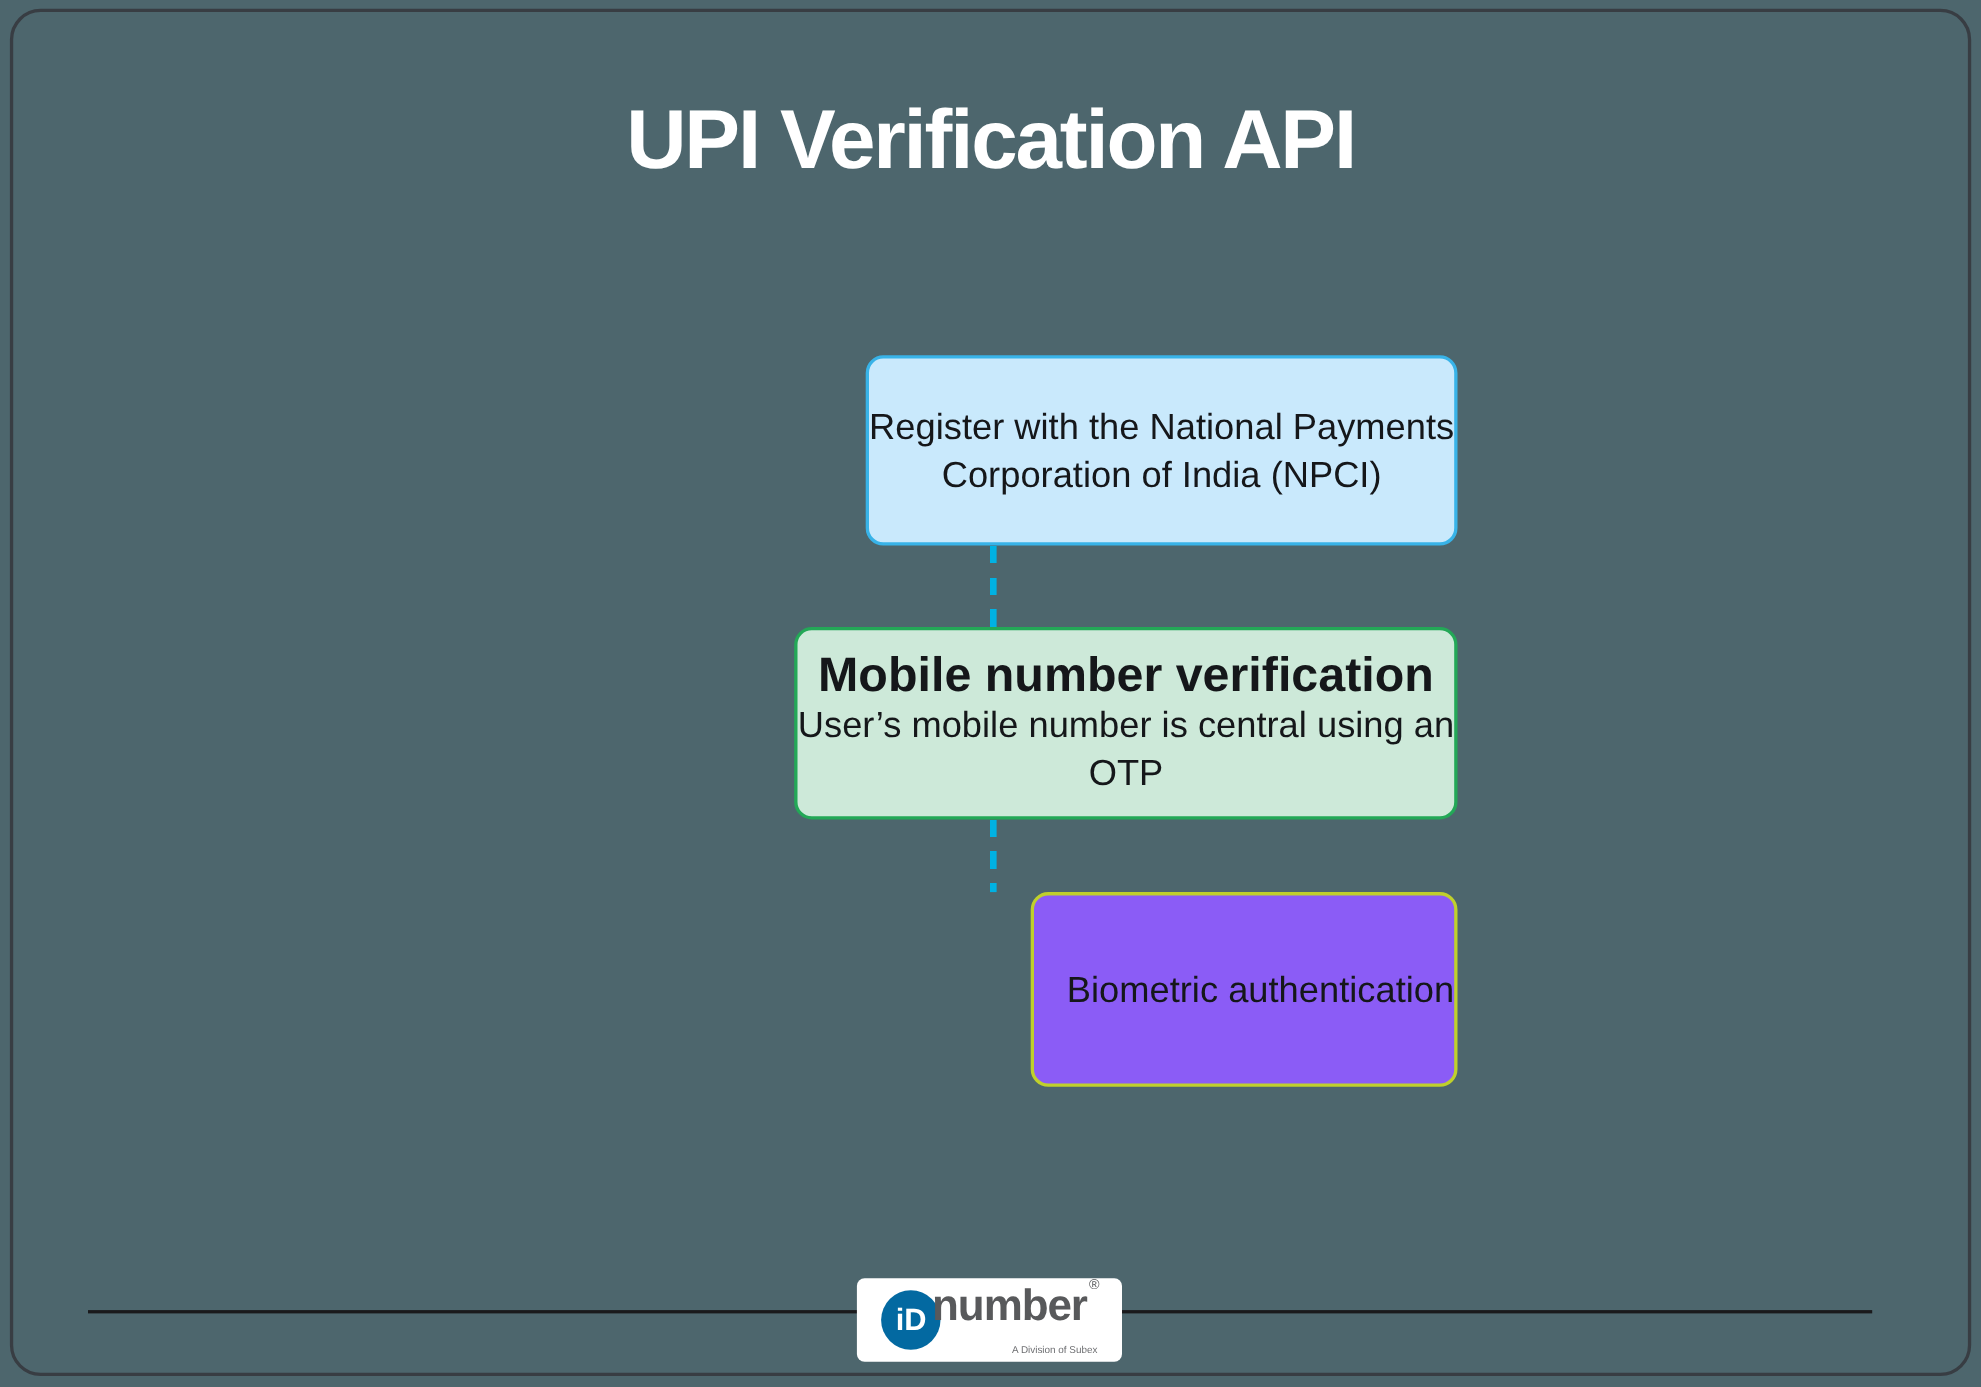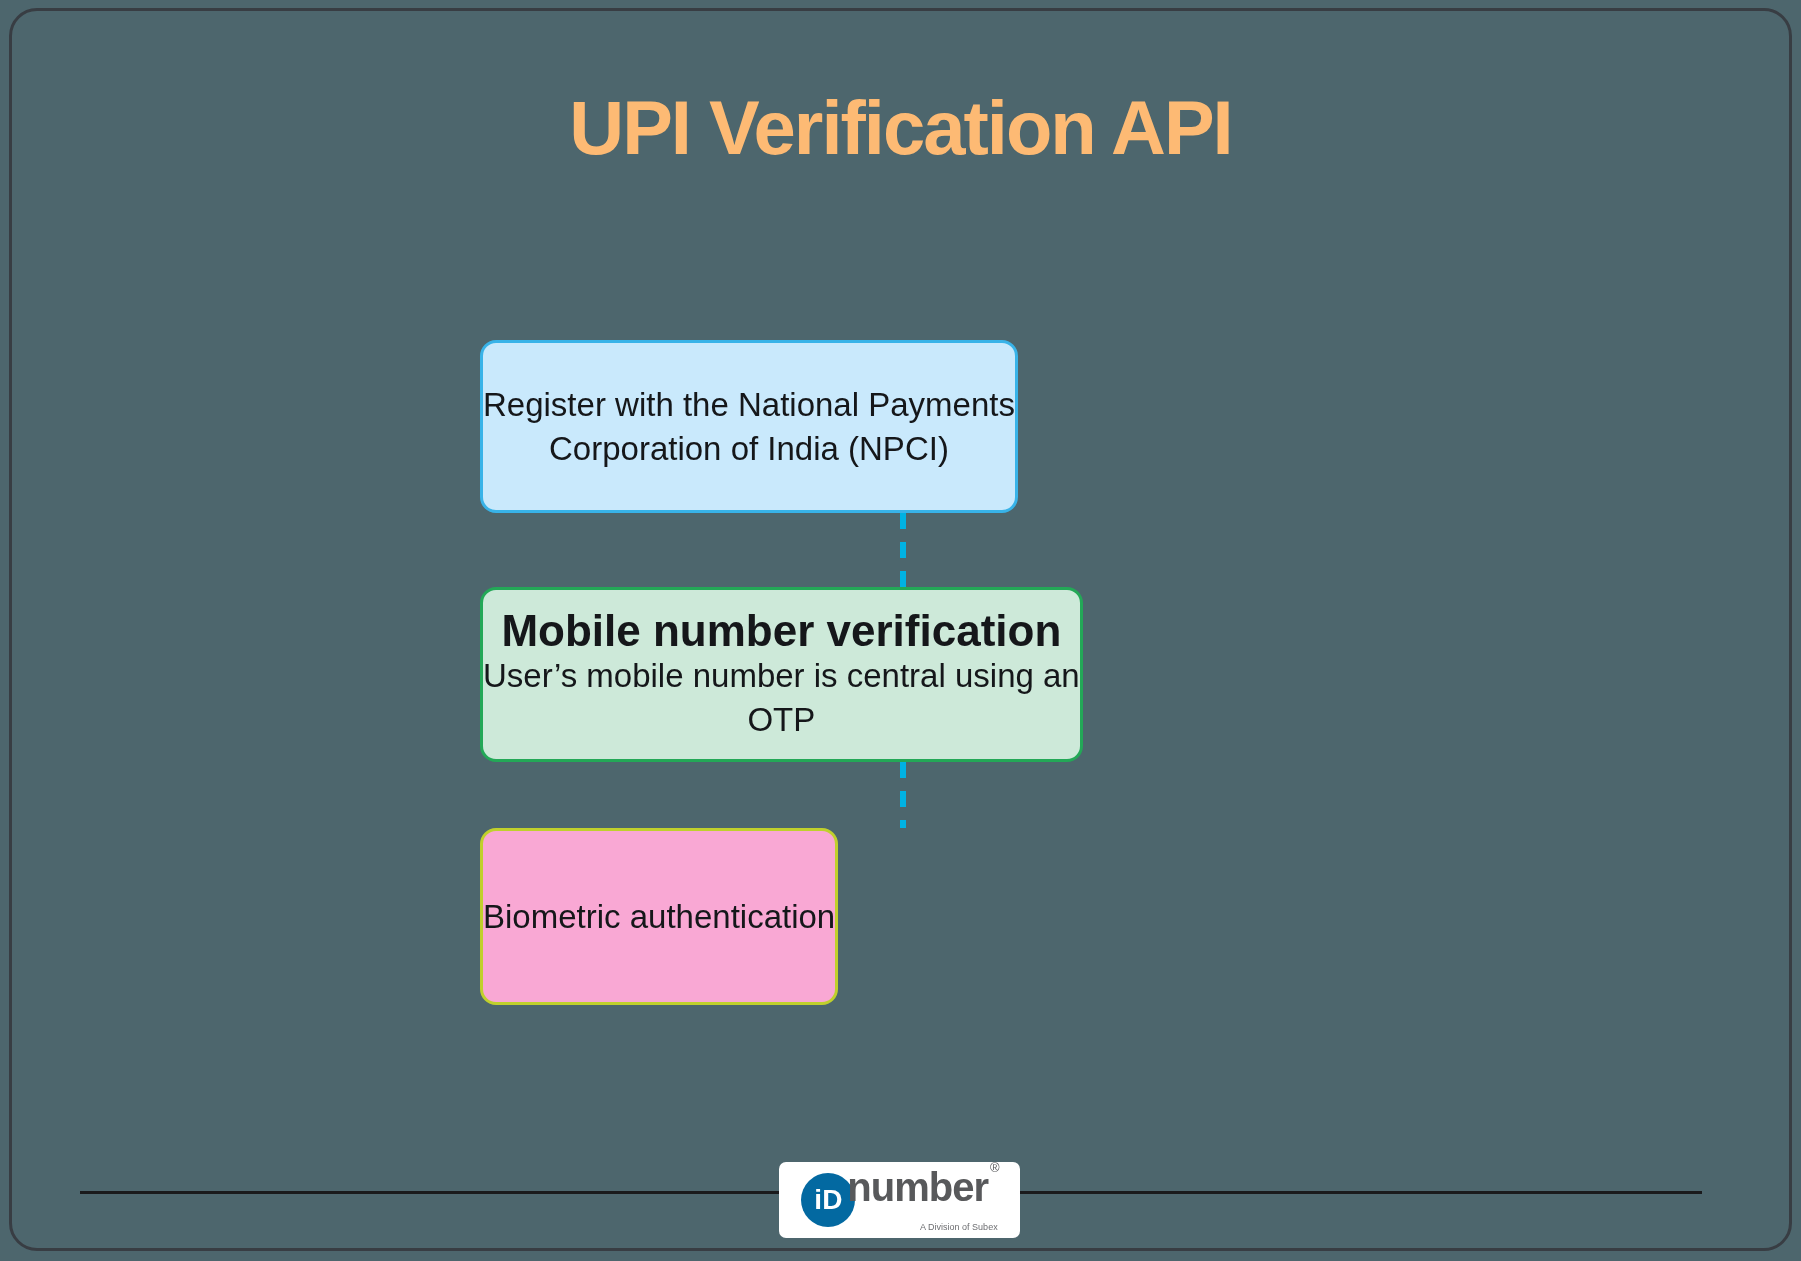--- a/index.html
+++ b/index.html
@@ -32,30 +32,30 @@
     position: absolute;
     top: 78px;
     left: 0;
     width: 100%;
     margin: 0;
     text-align: center;
     font-size: 76px;
     line-height: 100px;
     font-weight: bold;
     letter-spacing: -2px;
-    color: #fdba74;
+    color: #ffffff;
   }
   .flow {
     position: absolute;
     left: 480px;
-    top: 340px;
+    top: 323px;
     width: 845px;
     display: flex;
     flex-direction: column;
-    align-items: flex-start;
+    align-items: flex-end;
   }
   .step {
     box-sizing: border-box;
     border-radius: 16px;
     border: 3px solid;
     display: flex;
     flex-direction: column;
     align-items: center;
     justify-content: center;
     text-align: center;
@@ -68,22 +68,23 @@
     background: #c9e9fc;
     border-color: #38b3e8;
   }
   .step-green {
     height: 175px;
     background: #cde9d9;
     border-color: #23a857;
   }
   .step-yellow {
     height: 177px;
-    background: #f9a8d4;
+    background: #8b5cf6;
     border-color: #c0d02c;
+    padding-left: 30px;
   }
   .step-heading {
     font-weight: bold;
     font-size: 44px;
     line-height: 46px;
   }
   .connector {
     width: 6px;
     align-self: center;
     background: repeating-linear-gradient(

